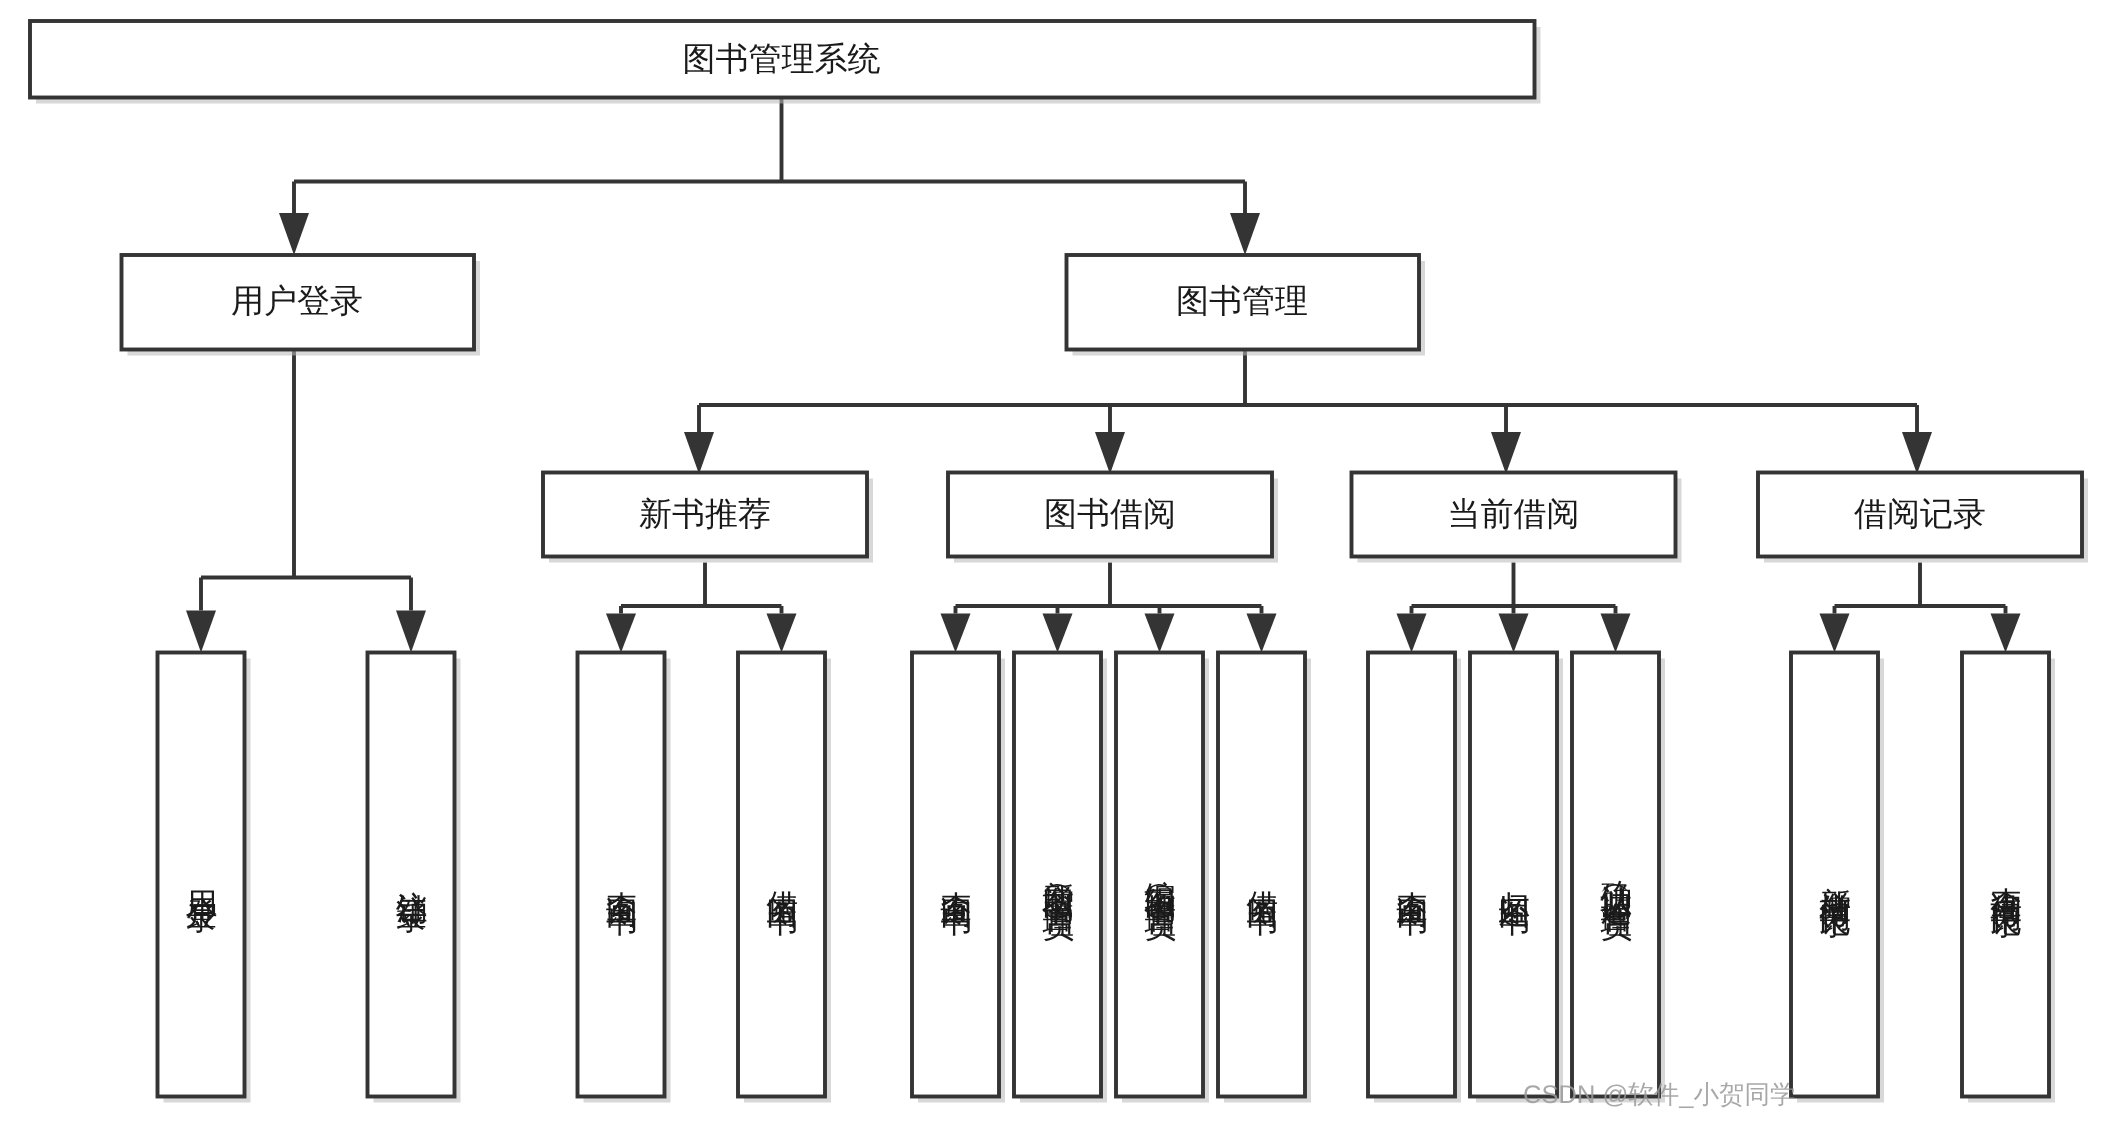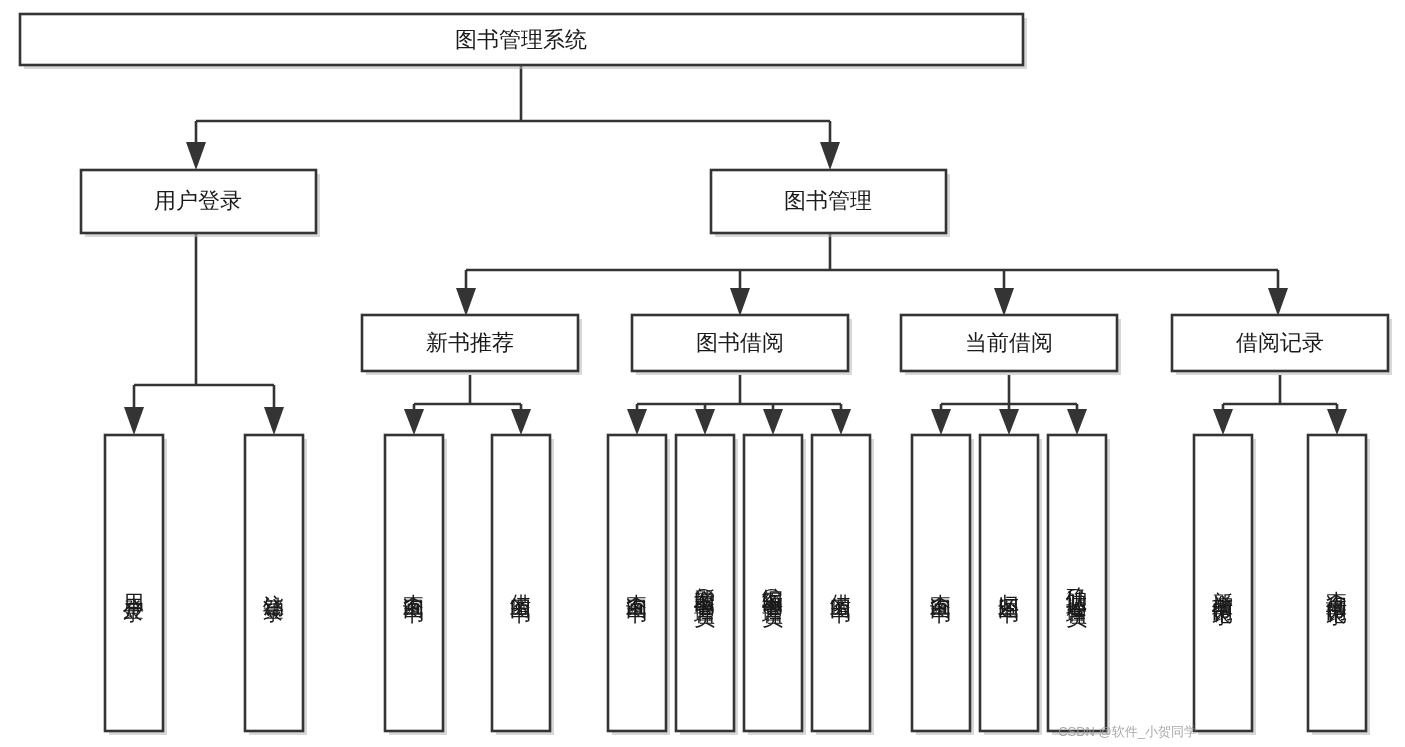--- a/index.html
+++ b/index.html
@@ -66,21 +66,21 @@
     justify-content: center;
     text-align: center;
     white-space: nowrap;
     pointer-events: none;
   }
   .watermark {
     position: absolute;
     right: 8px;
     bottom: 6px;
     font-family: "Liberation Sans", "DejaVu Sans", sans-serif;
-    font-size: 13px;
+    font-size: 17px;
     color: #9a9a9a;
     opacity: 0.85;
     white-space: nowrap;
   }
 </style>
 </head>
 <body>
 
 <div id="diagram-root">
 

